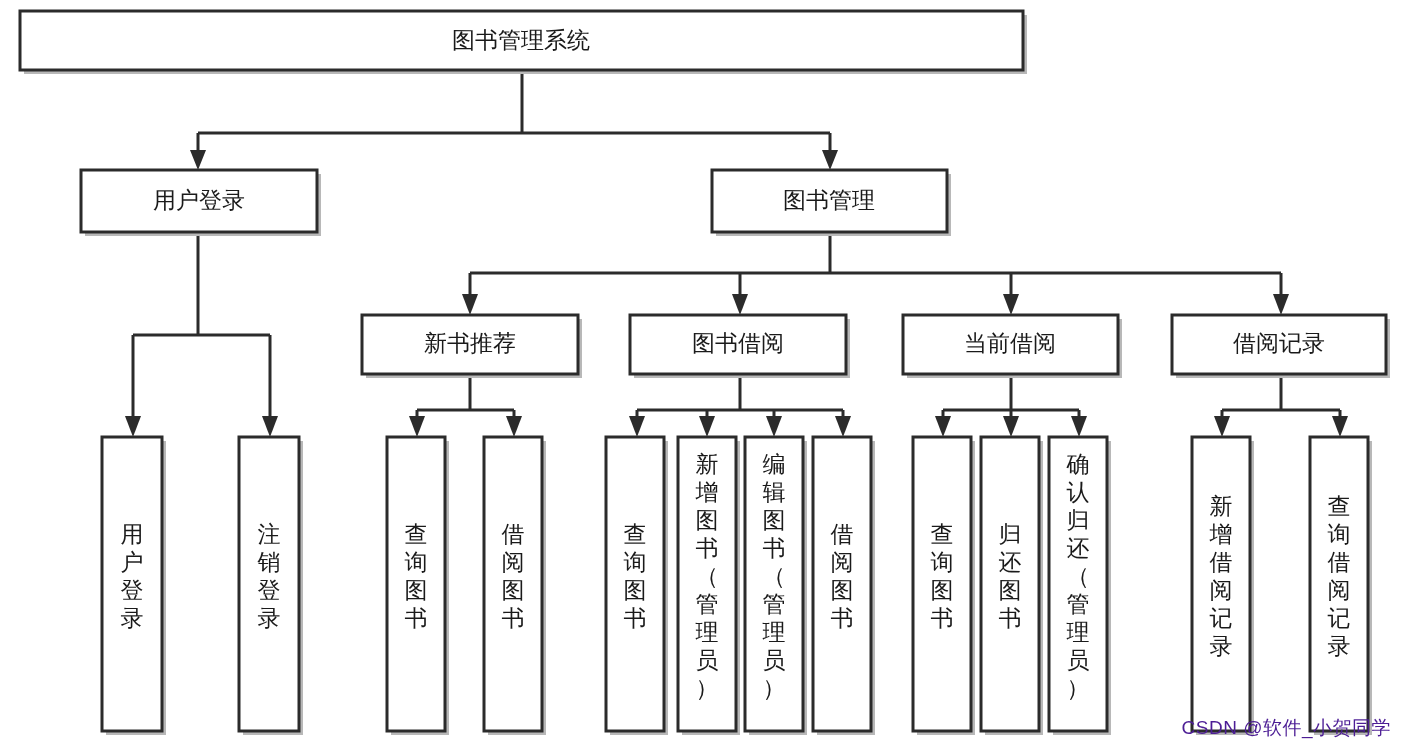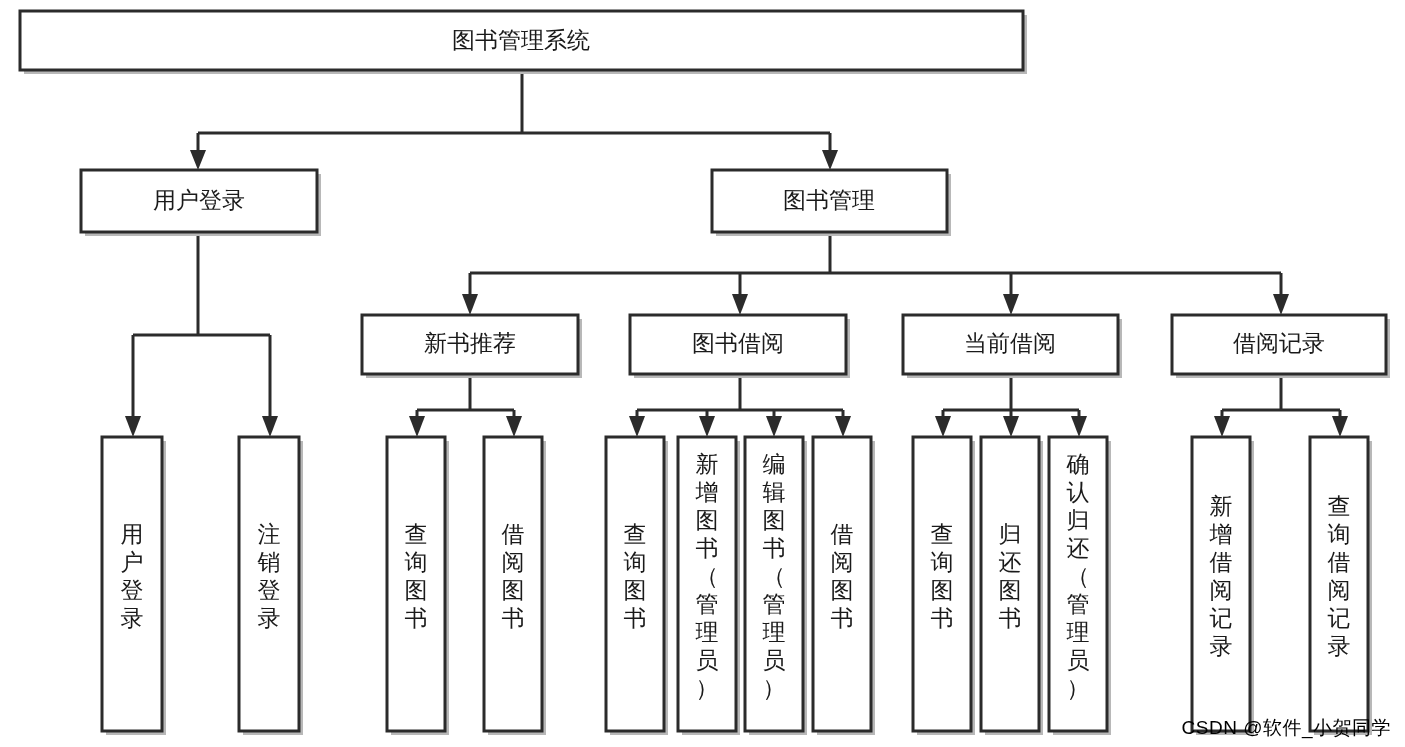--- a/index.html
+++ b/index.html
@@ -57,21 +57,21 @@
     font-size: 23px;
     fill: #1a1a1a;
     text-anchor: middle;
   }
   .watermark {
     position: absolute;
     right: 14px;
     bottom: 6px;
     font-family: "Liberation Sans", "DejaVu Sans", sans-serif;
     font-size: 19px;
-    color: #000000;
+    color: #4c1d95;
     white-space: nowrap;
     letter-spacing: 0.5px;
     pointer-events: none;
   }
 </style>
 </head>
 <body>
 
 <div id="diagram-root">
   <svg class="flow" viewBox="0 0 1405 747" xmlns="http://www.w3.org/2000/svg">

